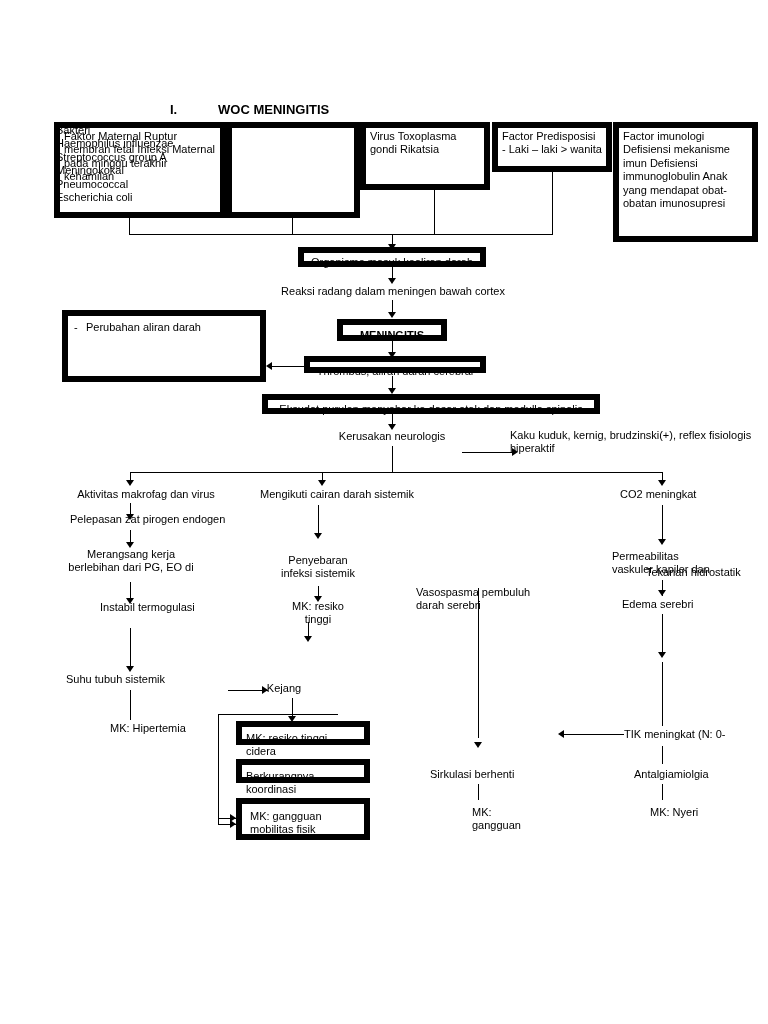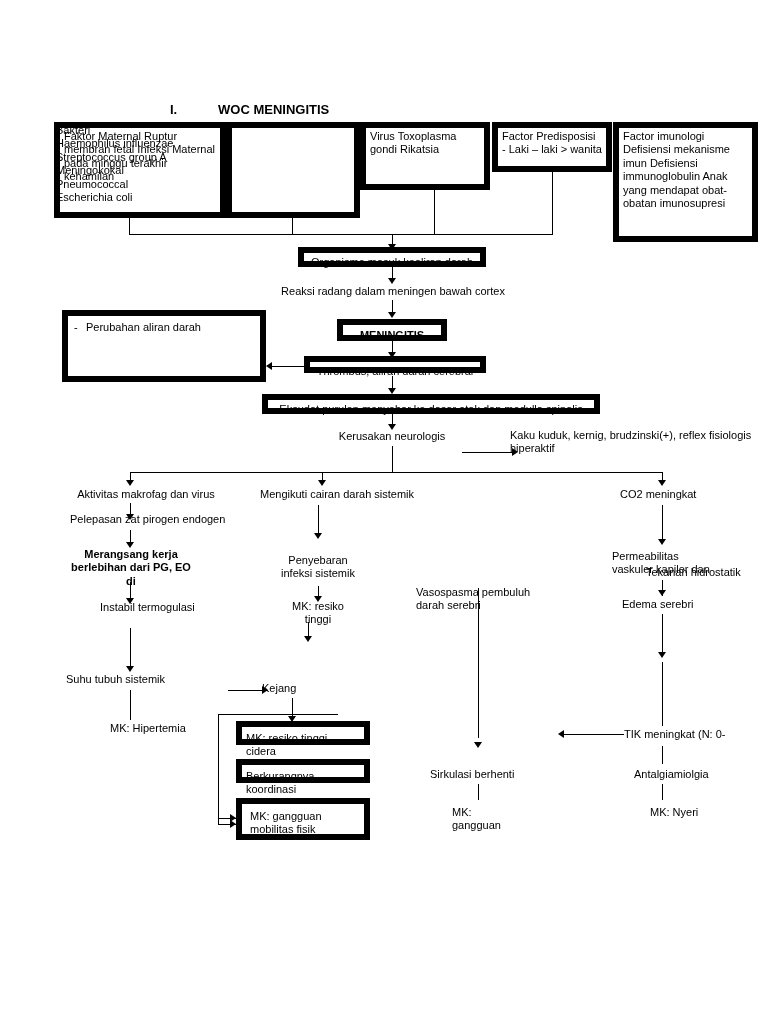--- a/index.html
+++ b/index.html
@@ -142,21 +142,21 @@
 <div class="arrow-d" style="left:318px;top:480px;"></div>
 <div class="vline" style="left:662px;top:472px;height:10px;"></div>
 <div class="arrow-d" style="left:658px;top:480px;"></div>
 
 <div class="txt" style="left:56px;top:488px;width:180px;text-align:center;">Aktivitas makrofag dan virus</div>
 <div class="vline" style="left:130px;top:503px;height:13px;"></div>
 <div class="arrow-d" style="left:126px;top:514px;"></div>
 <div class="txt" style="left:70px;top:513px;width:200px;">Pelepasan zat pirogen endogen</div>
 <div class="vline" style="left:130px;top:530px;height:14px;"></div>
 <div class="arrow-d" style="left:126px;top:542px;"></div>
-<div class="txt center" style="left:66px;top:548px;width:130px;font-weight:bold;">Merangsang kerja berlebihan dari PG, EO di</div>
+<div class="txt center" style="left:66px;top:548px;width:130px;">Merangsang kerja berlebihan dari PG, EO di</div>
 <div class="vline" style="left:130px;top:582px;height:18px;"></div>
 <div class="arrow-d" style="left:126px;top:598px;"></div>
 <div class="txt" style="left:100px;top:601px;width:160px;">Instabil termogulasi</div>
 <div class="vline" style="left:130px;top:628px;height:40px;"></div>
 <div class="arrow-d" style="left:126px;top:666px;"></div>
 <div class="txt" style="left:66px;top:673px;width:160px;">Suhu tubuh sistemik</div>
 <div class="vline" style="left:130px;top:690px;height:30px;"></div>
 <div class="txt" style="left:110px;top:722px;width:140px;">MK: Hipertemia</div>
 
 <div class="txt" style="left:260px;top:488px;width:200px;">Mengikuti cairan darah sistemik</div>
@@ -166,31 +166,31 @@
 infeksi sistemik</div>
 <div class="vline" style="left:318px;top:586px;height:12px;"></div>
 <div class="arrow-d" style="left:314px;top:596px;"></div>
 <div class="txt center" style="left:262px;top:600px;width:112px;">MK: resiko
 tinggi</div>
 <div class="vline" style="left:308px;top:622px;height:16px;"></div>
 <div class="arrow-d" style="left:304px;top:636px;"></div>
 
 <div class="hline" style="left:228px;top:690px;width:40px;"></div>
 <div class="arrow-r" style="left:262px;top:686px;"></div>
-<div class="txt" style="left:262px;top:682px;width:60px;">Kejang</div>
+<div class="txt" style="left:254px;top:682px;width:60px;text-align:center;">Kejang</div>
 <div class="vline" style="left:292px;top:698px;height:20px;"></div>
 <div class="arrow-d" style="left:288px;top:716px;"></div>
 
 <div class="txt" style="left:416px;top:554px;width:170px;margin-top:32px;">Vasospasma pembuluh
 darah serebri</div>
 <div class="vline" style="left:478px;top:588px;height:150px;"></div>
 <div class="arrow-d" style="left:474px;top:742px;"></div>
 <div class="txt" style="left:430px;top:768px;width:140px;">Sirkulasi berhenti</div>
 <div class="vline" style="left:478px;top:784px;height:16px;"></div>
-<div class="txt" style="left:452px;top:806px;width:80px;">MK:
+<div class="txt" style="left:472px;top:806px;width:80px;">MK:
 gangguan</div>
 
 <div class="txt" style="left:620px;top:488px;width:130px;">CO2 meningkat</div>
 <div class="vline" style="left:662px;top:505px;height:36px;"></div>
 <div class="arrow-d" style="left:658px;top:539px;"></div>
 <div class="txt" style="left:612px;top:550px;width:120px;">Permeabilitas
 vaskuler kapiler dan</div>
 <div class="txt" style="left:646px;top:566px;width:120px;">Tekanan hidrostatik</div>
 <div class="vline" style="left:662px;top:580px;height:16px;"></div>
 <div class="arrow-d" style="left:658px;top:590px;"></div>

